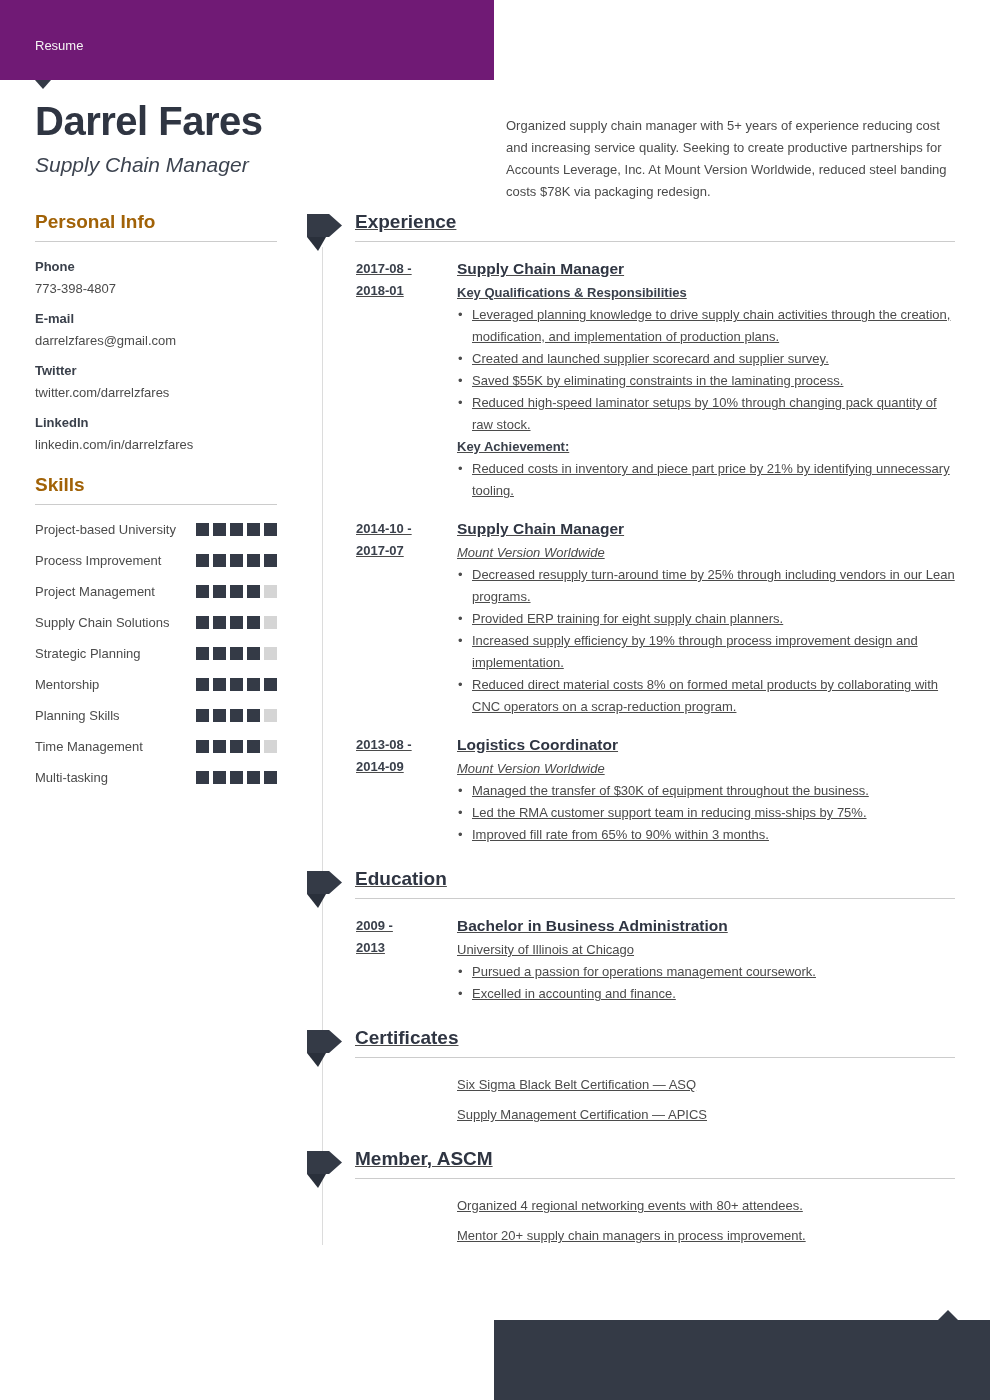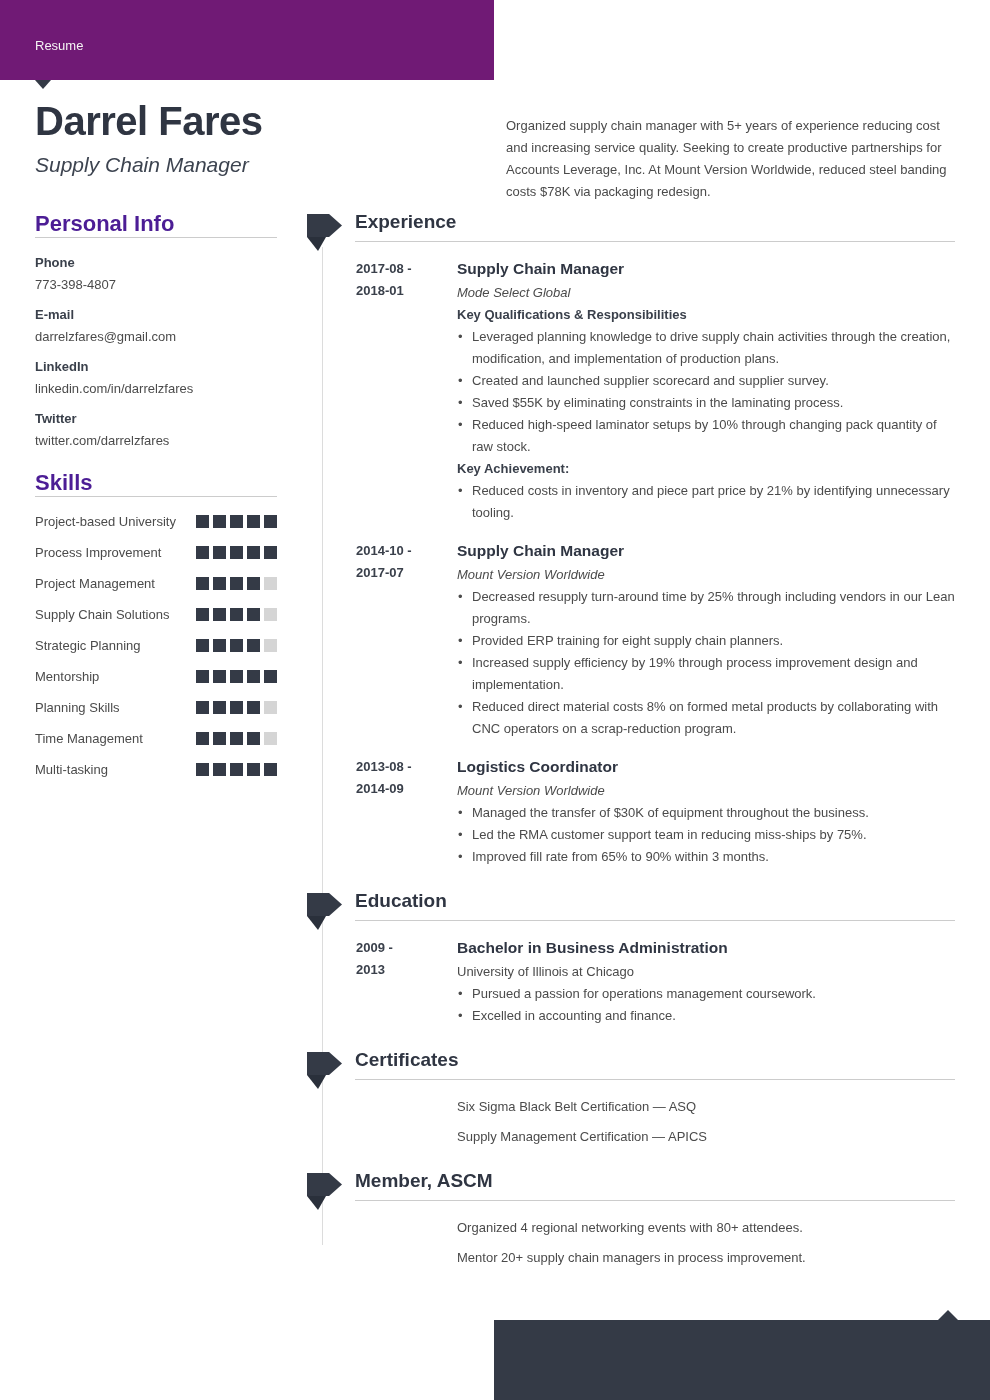--- a/index.html
+++ b/index.html
@@ -23,38 +23,38 @@
   
   .identity { position:absolute; left:35px; top:97px; width:445px; }
   .name { font-size:40px; font-weight:bold; color:#2f3542; margin:0; line-height:48px; letter-spacing:-0.5px; }
   .role { font-size:21px; font-style:italic; color:#3d4450; margin-top:7px; line-height:26px; }
 
   
   .summary { position:absolute; left:506px; top:102px; width:442px; line-height:22px; }
 
   
   .left-col { position:absolute; left:35px; top:211px; width:242px; }
-  h2.side-heading { font-size:22px; color:#4c1d95; margin:0; border-bottom:1px solid #cccccc; }
+  h2.side-heading { font-size:19px; color:#a16207; margin:0; padding-bottom:8px; border-bottom:1px solid #cccccc; }
   .contact-list { padding-top:14px; }
   .contact-item { margin-bottom:8px; }
   .contact-label { font-weight:bold; color:#3a404b; line-height:22px; }
   .contact-value { line-height:22px; }
   .skills-section { margin-top:18px; }
   .skills-list { padding-top:14px; }
   .skill-row { display:flex; justify-content:space-between; margin-bottom:10px; }
   .skill-label { width:152px; line-height:21px; }
   .skill-squares { display:flex; gap:4px; margin-top:4px; height:13px; }
   .sq { width:13px; height:13px; display:inline-block; }
   .sq.filled { background:#343a46; }
   .sq.empty  { background:#d5d5d5; }
 
   
   .main-col { position:absolute; left:305px; top:211px; width:650px; }
   .timeline { position:absolute; left:17px; top:36px; height:998px; width:1px; background:#dcdcdc; }
-  .m-section { position:relative; margin-bottom:22px; }
+  .m-section { position:relative; margin-bottom:22px;text-decoration:underline; }
   .marker { position:absolute; left:0; top:0; width:42px; height:42px; }
   .marker-flag { position:absolute; left:2px; top:3px; width:35px; height:23px; background:#343a46;
     clip-path: polygon(0 0, 63% 0, 100% 50%, 63% 100%, 0 100%); }
   .marker-fold { position:absolute; left:2px; top:26px; width:19px; height:14px; background:#2a303b;
     clip-path: polygon(0 0, 100% 0, 58% 100%); }
   h2.main-heading { font-size:19px; color:#2f3542; margin:0 0 0 50px; padding-bottom:8px; border-bottom:1px solid #cccccc; }
   .section-body { padding-top:16px; }
   .entry { display:flex; margin-bottom:16px; }
   .entry:last-child { margin-bottom:0; }
   .entry-dates { margin-left:51px; width:101px; font-weight:bold; color:#3a404b; line-height:22px; flex-shrink:0; }
@@ -96,26 +96,26 @@
     <div class="contact-list">
       <div class="contact-item">
         <div class="contact-label">Phone</div>
         <div class="contact-value">773-398-4807</div>
       </div>
       <div class="contact-item">
         <div class="contact-label">E-mail</div>
         <div class="contact-value">darrelzfares@gmail.com</div>
       </div>
       <div class="contact-item">
+        <div class="contact-label">Twitter</div>
+        <div class="contact-value">twitter.com/darrelzfares</div>
+      </div>
+      <div class="contact-item">
         <div class="contact-label">LinkedIn</div>
         <div class="contact-value">linkedin.com/in/darrelzfares</div>
-      </div>
-      <div class="contact-item">
-        <div class="contact-label">Twitter</div>
-        <div class="contact-value">twitter.com/darrelzfares</div>
       </div>
     </div>
   </section>
 
   <section class="skills-section">
     <h2 class="side-heading">Skills</h2>
     <div class="skills-list">
       <div class="skill-row">
         <div class="skill-label">Project-based University</div>
         <div class="skill-squares">
@@ -220,21 +220,20 @@
     </div>
     <h2 class="main-heading">Experience</h2>
     <div class="section-body">
       <div class="entry">
         <div class="entry-dates">
           <div>2017-08 -</div>
           <div>2018-01</div>
         </div>
         <div class="entry-body">
           <h3 class="entry-title">Supply Chain Manager</h3>
-          <div class="entry-company">Mode Select Global</div>
           <div class="entry-sub">Key Qualifications &amp; Responsibilities</div>
           <ul class="bullets">
             <li>Leveraged planning knowledge to drive supply chain activities through the creation, modification, and implementation of production plans.</li>
             <li>Created and launched supplier scorecard and supplier survey.</li>
             <li>Saved $55K by eliminating constraints in the laminating process.</li>
             <li>Reduced high-speed laminator setups by 10% through changing pack quantity of raw stock.</li>
           </ul>
           <div class="entry-sub">Key Achievement:</div>
           <ul class="bullets">
             <li>Reduced costs in inventory and piece part price by 21% by identifying unnecessary tooling.</li>

